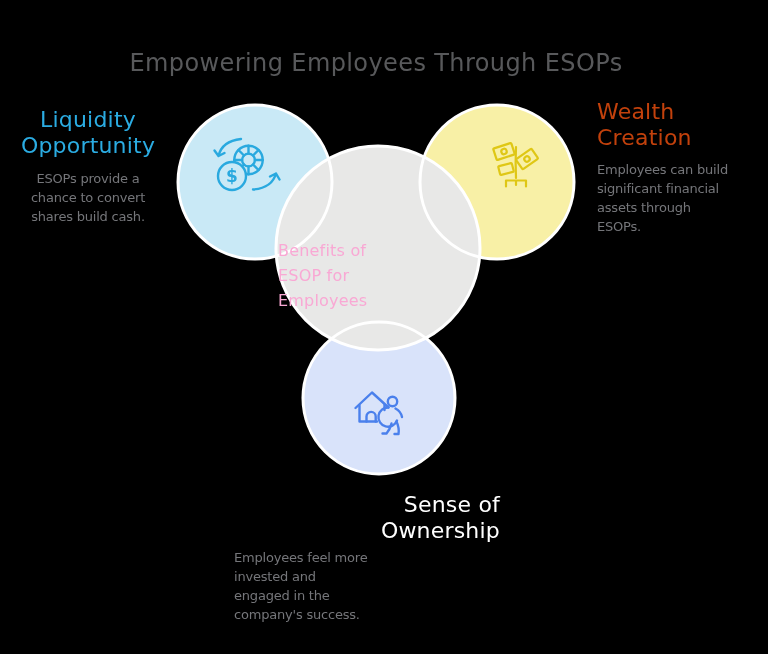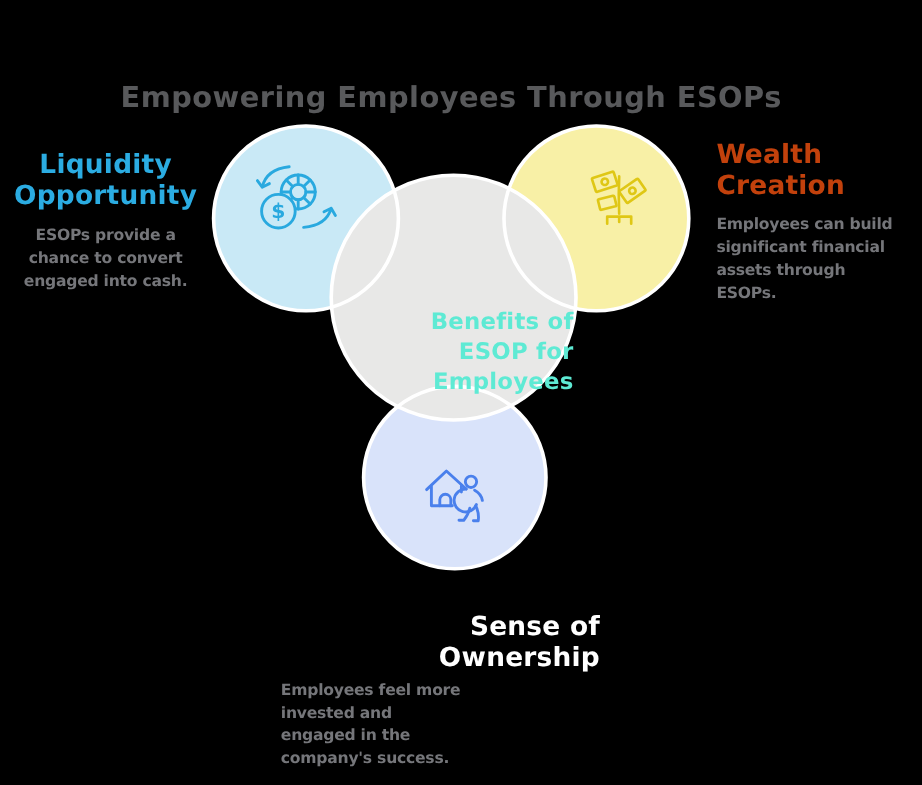--- a/index.html
+++ b/index.html
@@ -18,22 +18,21 @@
   .venn {
     position: absolute;
     left: 0;
     top: 0;
     width: 768px;
     height: 654px;
   }
   .txt {
     position: absolute;
     white-space: pre-line;
-    font-weight: 700;
-    margin-top: 18px;
+    font-weight: 400;
   }
   .title {
     left: 0;
     top: 49px;
     width: 752px;
     text-align: center;
     font-size: 24px;
     line-height: 1.2;
     letter-spacing: 0.4px;
     color: #58595B;
@@ -71,25 +70,25 @@
     left: 244px; top: 492px; width: 256px;
     text-align: right;
     color: #ffffff;
   }
   .ownership-body {
     left: 234px; top: 548px; width: 276px;
     text-align: left;
   }
   .center-label {
     left: 278px; top: 238px; width: 200px;
-    text-align: right;
-    font-size: 19px;
+    text-align: left;
+    font-size: 16px;
     line-height: 25px;
     letter-spacing: 0.2px;
-    color: #5eead4;
+    color: #f9a8d4;
   }
   .icon-dollar-text {
     font-family: "DejaVu Sans", sans-serif;
     font-weight: 700;
     font-size: 17px;
   }
 </style>
 </head>
 <body>
 
@@ -144,21 +143,21 @@
       <path d="M39.5 38.5 Q38 44.5 34.5 48.5 M34.5 48.5 H30.5 M44.5 36.5 Q47.5 43 46.5 49 M46.5 49 H42.5"></path>
     </g>
   </svg>
 
   <div class="txt title">Empowering Employees Through ESOPs</div>
 
   <div class="txt heading liquidity-heading">Liquidity
 Opportunity</div>
   <div class="txt body-text liquidity-body">ESOPs provide a
 chance to convert
-engaged into cash.</div>
+shares build cash.</div>
 
   <div class="txt heading wealth-heading">Wealth
 Creation</div>
   <div class="txt body-text wealth-body">Employees can build
 significant financial
 assets through
 ESOPs.</div>
 
   <div class="txt heading ownership-heading">Sense of
 Ownership</div>

